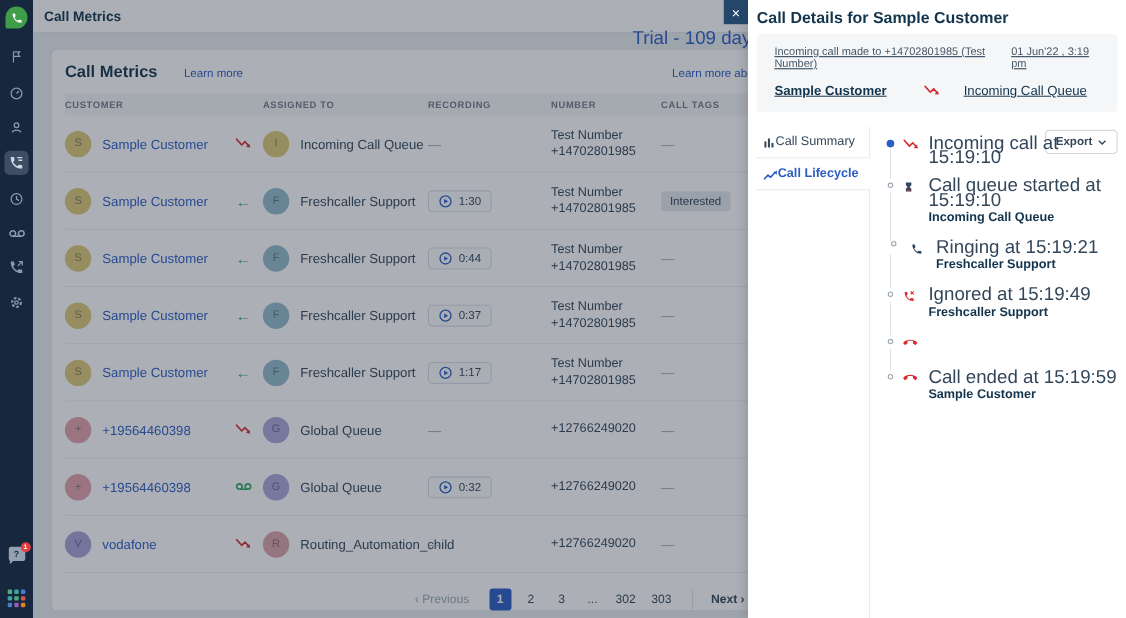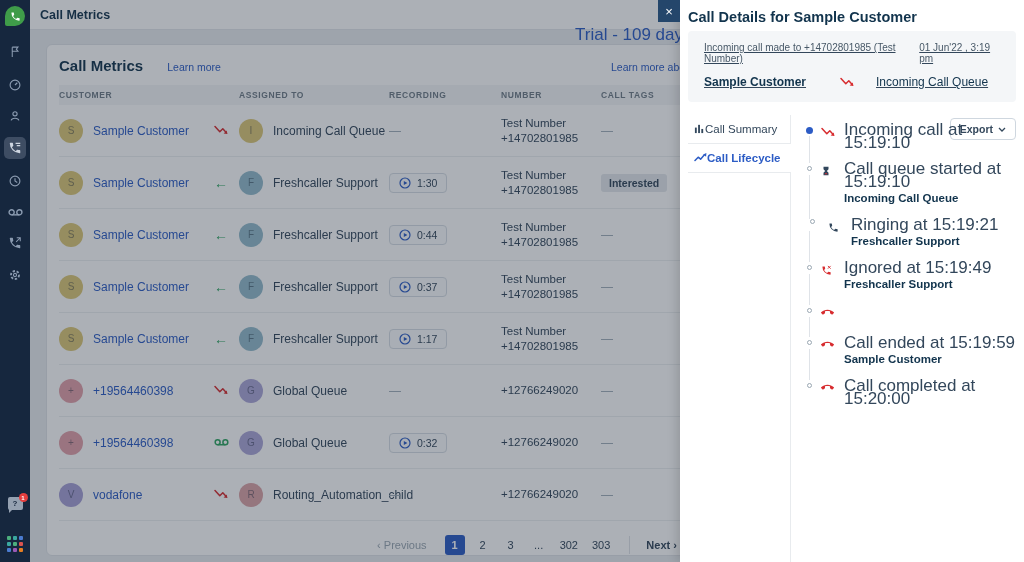--- a/index.html
+++ b/index.html
@@ -56,21 +56,21 @@
   .av-rose{background:#dba3a7;}
   .cust-link{color:#2c5cc5;text-decoration:none;font-weight:500;cursor:pointer;}
   .asgn{display:flex;align-items:center;gap:10px;color:#33475b;}
   .dir{display:flex;align-items:center;}
   .arrow-in{color:#2ea561;font-size:14px;font-weight:bold;line-height:10px;}
   .rec-chip{display:inline-flex;align-items:center;gap:6px;border:1px solid #d6dde4;border-radius:4px;
             background:#fbfcfd;padding:3px 9px;font-size:10.5px;color:#33475b;cursor:pointer;}
   .dash{color:#98a6b3;}
   .num{font-size:11.5px;color:#33475b;line-height:15px;}
   .tag-chip{display:inline-block;background:#e4e8ec;border-radius:3px;padding:3px 8px;
-            font-size:10.5px;color:#33475b;font-weight:bold;}
+            font-size:10.5px;color:#33475b;}
   .pagination{height:44px;display:flex;align-items:center;justify-content:center;gap:8px;
               font-size:11px;color:#33475b;margin-top:2px;}
   .pg-prev{color:#9aa7b2;cursor:pointer;margin-right:10px;}
   .pg-num{min-width:20px;height:20px;display:inline-flex;align-items:center;justify-content:center;
           border-radius:3px;cursor:pointer;padding:0 3px;}
   .pg-num.current{background:#2c5cc5;color:#fff;font-weight:bold;}
   .pg-sep{width:1px;height:18px;background:#dfe3e8;margin:0 8px;}
   .pg-next{font-weight:bold;cursor:pointer;}
 
   
@@ -79,21 +79,21 @@
   .panel{position:absolute;left:680px;top:0;width:344px;bottom:0;background:#fff;z-index:45;
          box-shadow:-3px 0 10px rgba(0,0,0,0.15);display:flex;flex-direction:column;}
   .p-title{margin:9px 8px 6px 8px;font-size:14.5px;font-weight:bold;color:#12344d;}
   .p-card{margin:0 8px;background:#f4f6f8;border-radius:4px;padding:11px 16px 13px 16px;text-decoration:underline;}
   .p-card-l1{display:flex;justify-content:space-between;font-size:10px;color:#475867;}
   .p-card-l2{display:flex;align-items:center;margin-top:11px;font-size:12px;color:#12344d;}
   .p-cust{font-weight:bold;}
   .p-card-l2 .dir{margin:0 22px 0 34px;}
   .p-body{flex:1;display:flex;margin-top:13px;padding:0 0 0 8px;min-height:0;}
   .tabs{width:103px;flex-shrink:0;border-right:1px solid #e8ebee;}
-  .tab{position:relative;display:flex;align-items:flex-start;gap:0;padding:8px 4px 8px 6px;
+  .tab{position:relative;display:flex;align-items:flex-end;gap:0;padding:8px 4px 8px 6px;
        font-size:11.5px;color:#33475b;border-bottom:1px solid #e8ebee;cursor:pointer;}
   .tab.active{color:#2c5cc5;font-weight:bold;}
   .tab.active::after{content:"";position:absolute;right:-1px;top:0;bottom:0;width:1px;background:#fff;}
   .timeline{flex:1;position:relative;padding:8px 8px 0 14px;}
   .export{position:absolute;right:8px;top:3px;display:inline-flex;align-items:center;gap:5px;
           border:1px solid #cfd7df;border-radius:4px;background:#fff;padding:4px 9px;
           font-size:10.5px;font-weight:bold;color:#33475b;cursor:pointer;}
   .t-entry{position:relative;display:flex;gap:8px;margin-bottom:13px;}
   .t-entry::before{content:"";position:absolute;left:3.5px;top:13px;bottom:-14px;width:1px;background:#dfe3e8;}
   .t-entry:last-child::before{display:none;}
@@ -542,28 +542,15 @@
           <svg width="13" height="13" viewBox="0 0 24 24">
               <path fill="#d72d30" d="M12 9c-1.6 0-3.15.25-4.6.72v3.1c0 .39-.23.74-.56.9-.98.49-1.87 1.12-2.66 1.85-.18.18-.43.28-.7.28-.28 0-.53-.11-.71-.29L.29 13.08a.996.996 0 0 1 0-1.41C3.34 8.78 7.46 7 12 7s8.66 1.78 11.71 4.67c.39.39.39 1.02 0 1.41l-2.48 2.48c-.18.18-.43.29-.71.29-.27 0-.52-.1-.7-.28-.79-.73-1.68-1.36-2.66-1.85a.996.996 0 0 1-.56-.9v-3.1C15.15 9.25 13.6 9 12 9z"></path>
             </svg>
         </div>
         <div class="t-body">
             <div class="t-text">Call ended at 15:19:59</div>
             <div class="t-sub">Sample Customer</div>
           </div>
       </div>
 
-      <div class="t-entry">
-        <div class="t-rail">
-            <span class="t-dot"></span>
-          </div>
-        <div class="t-icon">
-          <svg width="13" height="13" viewBox="0 0 24 24">
-              <path fill="#d72d30" d="M12 9c-1.6 0-3.15.25-4.6.72v3.1c0 .39-.23.74-.56.9-.98.49-1.87 1.12-2.66 1.85-.18.18-.43.28-.7.28-.28 0-.53-.11-.71-.29L.29 13.08a.996.996 0 0 1 0-1.41C3.34 8.78 7.46 7 12 7s8.66 1.78 11.71 4.67c.39.39.39 1.02 0 1.41l-2.48 2.48c-.18.18-.43.29-.71.29-.27 0-.52-.1-.7-.28-.79-.73-1.68-1.36-2.66-1.85a.996.996 0 0 1-.56-.9v-3.1C15.15 9.25 13.6 9 12 9z"></path>
-            </svg>
-        </div>
-        <div class="t-body">
-            <div class="t-text">Call completed at 15:20:00</div>
-          </div>
-      </div>
     </div>
   </div>
 </div>
 
 </body></html>

